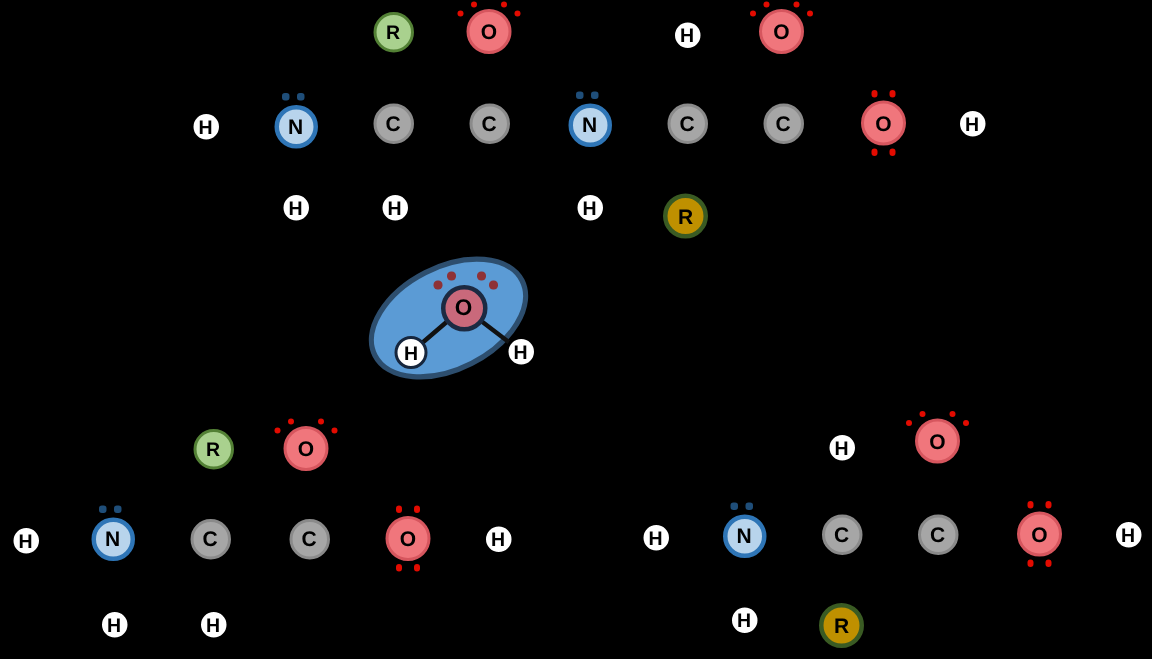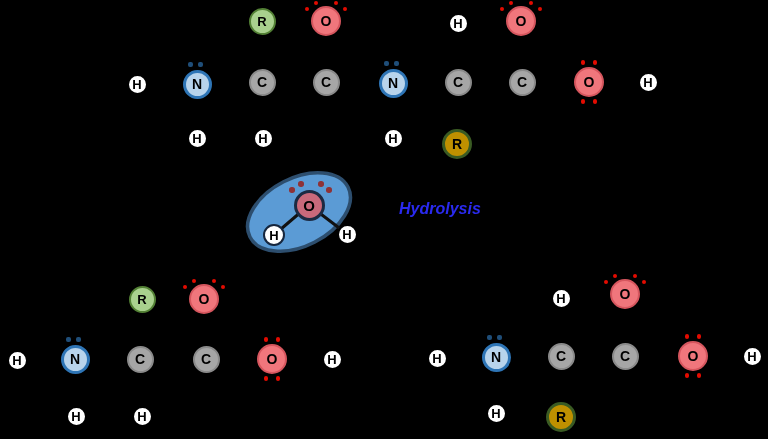--- a/index.html
+++ b/index.html
@@ -131,14 +131,13 @@
         <div class="atom" style="height: 21px; width: 21px; left: 550.5px; top: 287.5px; background: rgb(255, 255, 255); border-color: rgb(0, 0, 0); border-width: 2px; font-size: 13px;">H</div>
         <div class="atom" style="height: 30px; width: 30px; left: 610px; top: 279px; background: rgb(240, 118, 124); border-color: rgb(214, 86, 94); border-width: 2px; font-size: 14px;">O</div>
         <div class="lp-dot" style="height: 4.5px; width: 4.5px; left: 603.75px; top: 279.75px; background: rgb(227, 11, 0); border-radius: 50%;"></div>
         <div class="lp-dot" style="height: 4.5px; width: 4.5px; left: 612.75px; top: 273.75px; background: rgb(227, 11, 0); border-radius: 50%;"></div>
         <div class="lp-dot" style="height: 4.5px; width: 4.5px; left: 632.75px; top: 273.75px; background: rgb(227, 11, 0); border-radius: 50%;"></div>
         <div class="lp-dot" style="height: 4.5px; width: 4.5px; left: 641.75px; top: 279.75px; background: rgb(227, 11, 0); border-radius: 50%;"></div>
         <div class="atom" style="height: 21px; width: 21px; left: 485.5px; top: 402.5px; background: rgb(255, 255, 255); border-color: rgb(0, 0, 0); border-width: 2px; font-size: 13px;">H</div>
         <div class="atom" style="height: 30px; width: 30px; left: 546px; top: 402px; background: rgb(191, 144, 0); border-color: rgb(58, 91, 35); border-width: 3px; font-size: 14px;">R</div>
       </div>
     </div>
-  <div id="hydrolysis-label" style="left: 399px; top: 200px; color: rgb(42, 42, 240);">Hydrolysis</div>
 </div>
 
 </body></html>

